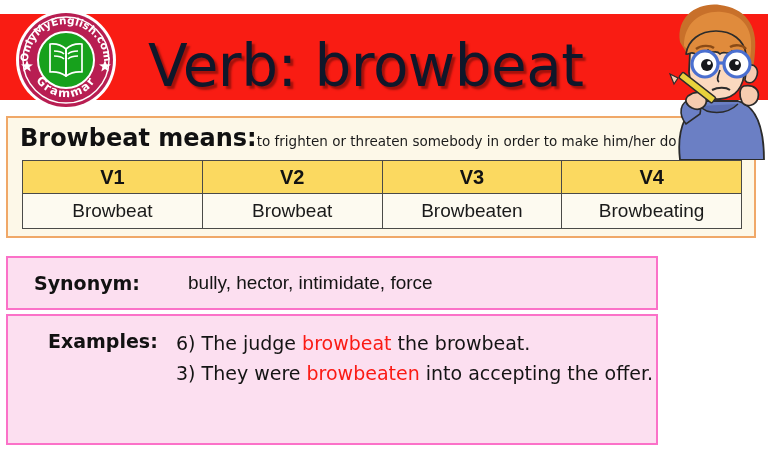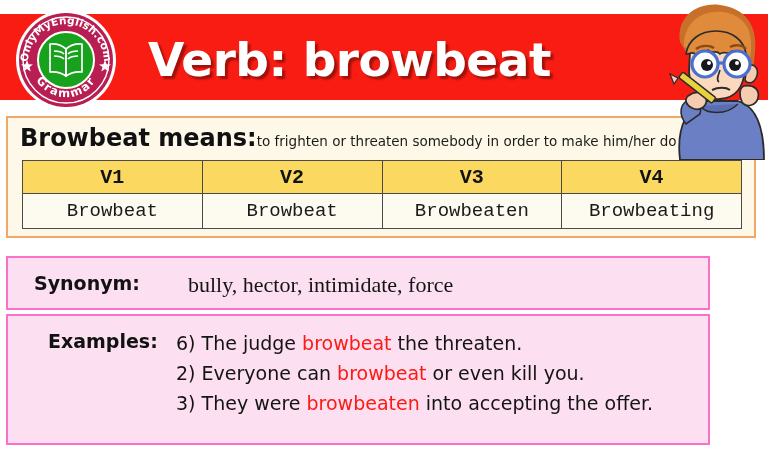--- a/index.html
+++ b/index.html
@@ -21,23 +21,23 @@
     left: 0;
     top: 14px;
     width: 768px;
     height: 86px;
     background: #f91c13;
   }
   .header-title {
     position: absolute;
     left: 148px;
     top: 18px;
-    font-size: 47px;
-    font-weight: bold;
-    color: #ffffff;
+    font-size: 58px;
+    font-weight: normal;
+    color: #0f172a;
     letter-spacing: -0.5px;
     text-shadow: 3px 3px 2px rgba(90,10,5,0.55);
     white-space: nowrap;
     font-family: "DejaVu Sans", sans-serif;
   }
 
   
   .logo {
     position: absolute;
     left: 14px;
@@ -95,21 +95,21 @@
     position: absolute;
     left: 14px;
     top: 42px;
     width: 720px;
     border-collapse: collapse;
     table-layout: fixed;
   }
   .vtable th, .vtable td {
     border: 1.5px solid #4a4a48;
     text-align: center;
-    font-family: Liberation Mono, monospace;
+    font-family: Liberation Sans, sans-serif;
   }
   .vtable th {
     background: #fbd960;
     height: 30px;
     font-size: 20px;
     font-weight: bold;
     color: #121212;
   }
   .vtable td {
     background: #fdfaf0;
@@ -119,43 +119,43 @@
     color: #1a1a1a;
   }
 
   
   .pinkbox {
     position: absolute;
     left: 6px;
     background: #fcdff0;
     border: 2.5px solid #fb71c8;
     box-sizing: border-box;
-    width: 704px;
+    width: 652px;
     z-index: 2;
   }
   .syn-box { top: 256px; height: 54px; }
   .ex-box  { top: 314px; height: 131px; }
 
   .row-label {
     position: absolute;
     font-size: 19px;
     font-weight: bold;
     color: #121212;
     font-family: "DejaVu Sans", sans-serif;
   }
   .syn-label { left: 26px; top: 14px; }
   .ex-label  { left: 40px; top: 14px; }
 
   .syn-value {
     position: absolute;
     left: 180px;
     top: 14px;
-    font-size: 22px;
+    font-size: 19px;
     color: #141414;
-    font-family: Liberation Serif, serif;
+    font-family: Liberation Sans, sans-serif;
   }
 
   .ex-list {
     position: absolute;
     left: 168px;
     top: 12px;
     right: 10px;
   }
   .ex-item {
     font-size: 19px;
@@ -277,17 +277,16 @@
 </div>
 
 <div class="pinkbox syn-box">
   <div class="row-label syn-label">Synonym:</div>
   <div class="syn-value">bully, hector, intimidate, force</div>
 </div>
 
 <div class="pinkbox ex-box">
   <div class="row-label ex-label">Examples:</div>
   <div class="ex-list">
-      <div class="ex-item"><span>6) The judge </span><span class="hl" style="color: rgb(251, 26, 20);">browbeat</span><span> the threaten.</span></div>
-      <div class="ex-item"><span>2) Everyone can </span><span class="hl" style="color: rgb(251, 26, 20);">browbeat</span><span> or even kill you.</span></div>
+      <div class="ex-item"><span>6) The judge </span><span class="hl" style="color: rgb(251, 26, 20);">browbeat</span><span> the browbeat.</span></div>
       <div class="ex-item"><span>3) They were </span><span class="hl" style="color: rgb(251, 26, 20);">browbeaten</span><span> into accepting the offer.</span></div>
     </div>
 </div>
 
 </body></html>

